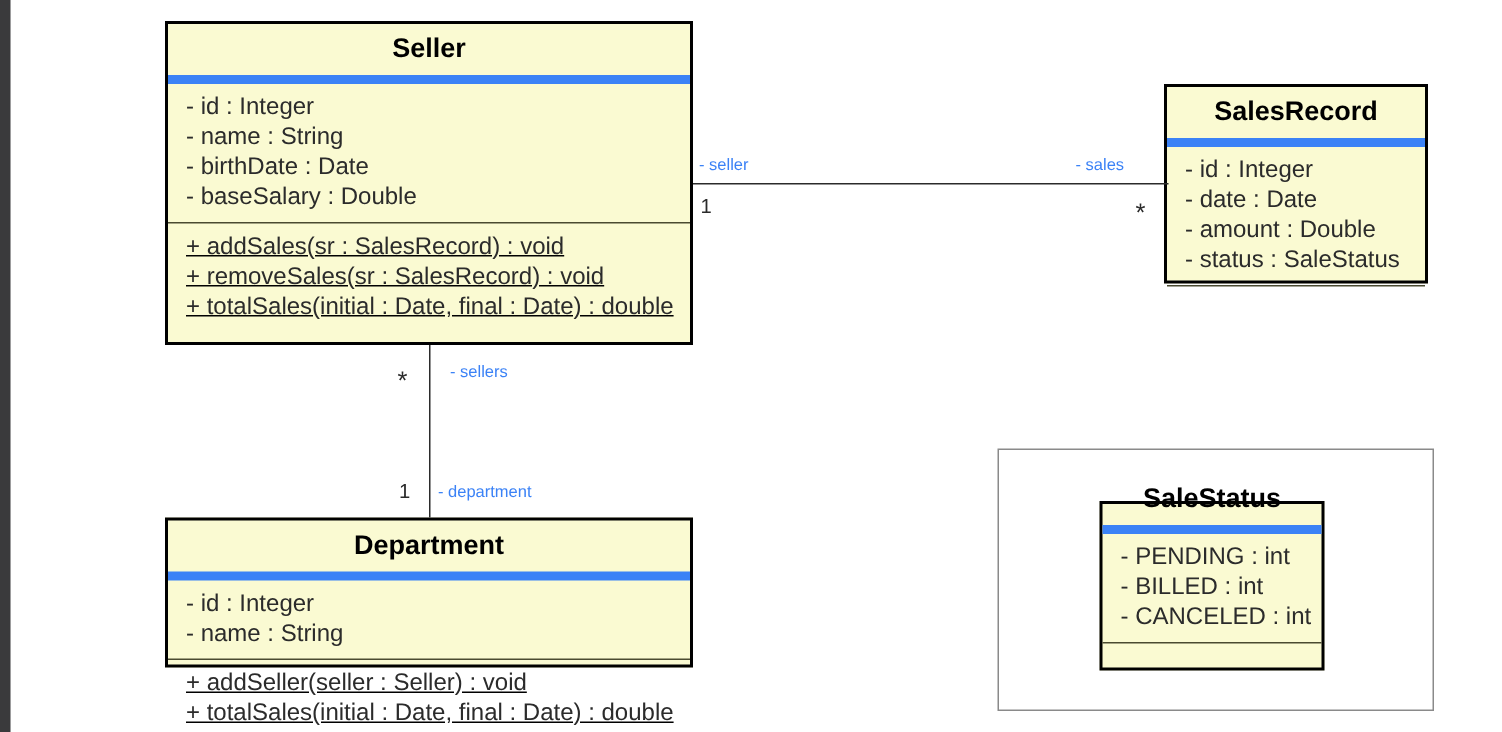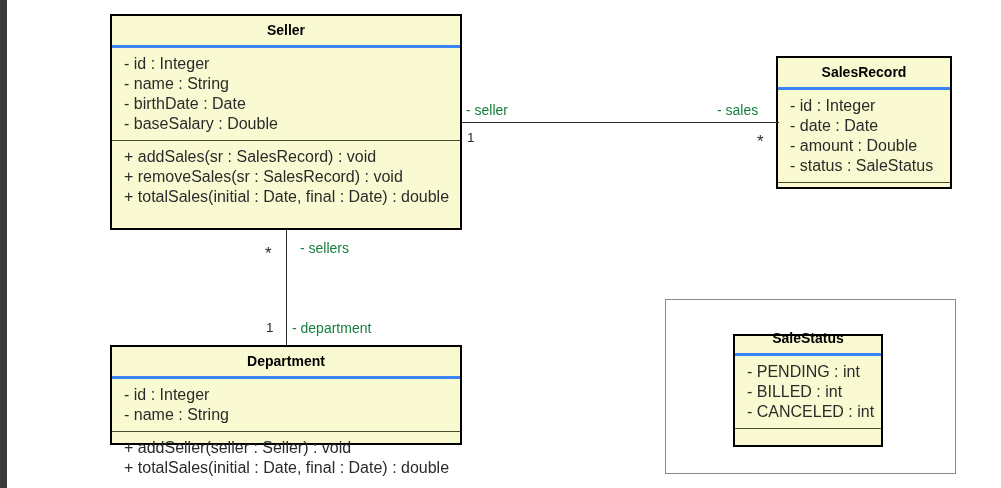--- a/index.html
+++ b/index.html
@@ -36,33 +36,34 @@
     box-sizing: border-box;
     background: #fafad2;
     border: 2px solid #000000;
     display: flex;
     flex-direction: column;
   }
   .uml-title {
     box-sizing: border-box;
     text-align: center;
     font-weight: bold;
-    font-size: 14px;
+    font-size: 18px;
     color: #000000;
     padding: 7px 4px 7px 4px;
-    border-bottom: 3px solid #3b82f6;
+    border-bottom: 6px solid #3b82f6;
     line-height: 1.1;
   }
   .uml-compartment {
     box-sizing: border-box;
     padding: 6px 0 6px 12px;
     border-bottom: 1px solid #4a4a30;
   }
   .uml-compartment:last-child {
     border-bottom: none;
+    text-decoration: underline;
   }
   .uml-compartment.empty {
     min-height: 16px;
     padding: 0;
   }
   .uml-member {
     font-size: 16px;
     color: #2b2b2b;
     line-height: 20px;
     white-space: nowrap;
@@ -84,22 +85,22 @@
   }
   .assoc-line-v {
     position: absolute;
     background: #2b2b2b;
     width: 1px;
   }
 
   
   .assoc-label {
     position: absolute;
-    font-size: 14px;
-    color: #15803d;
+    font-size: 11px;
+    color: #3b82f6;
     white-space: nowrap;
     line-height: 14px;
   }
   .assoc-mult {
     position: absolute;
     font-size: 13.5px;
     color: #2b2b2b;
     white-space: nowrap;
     line-height: 14px;
   }

